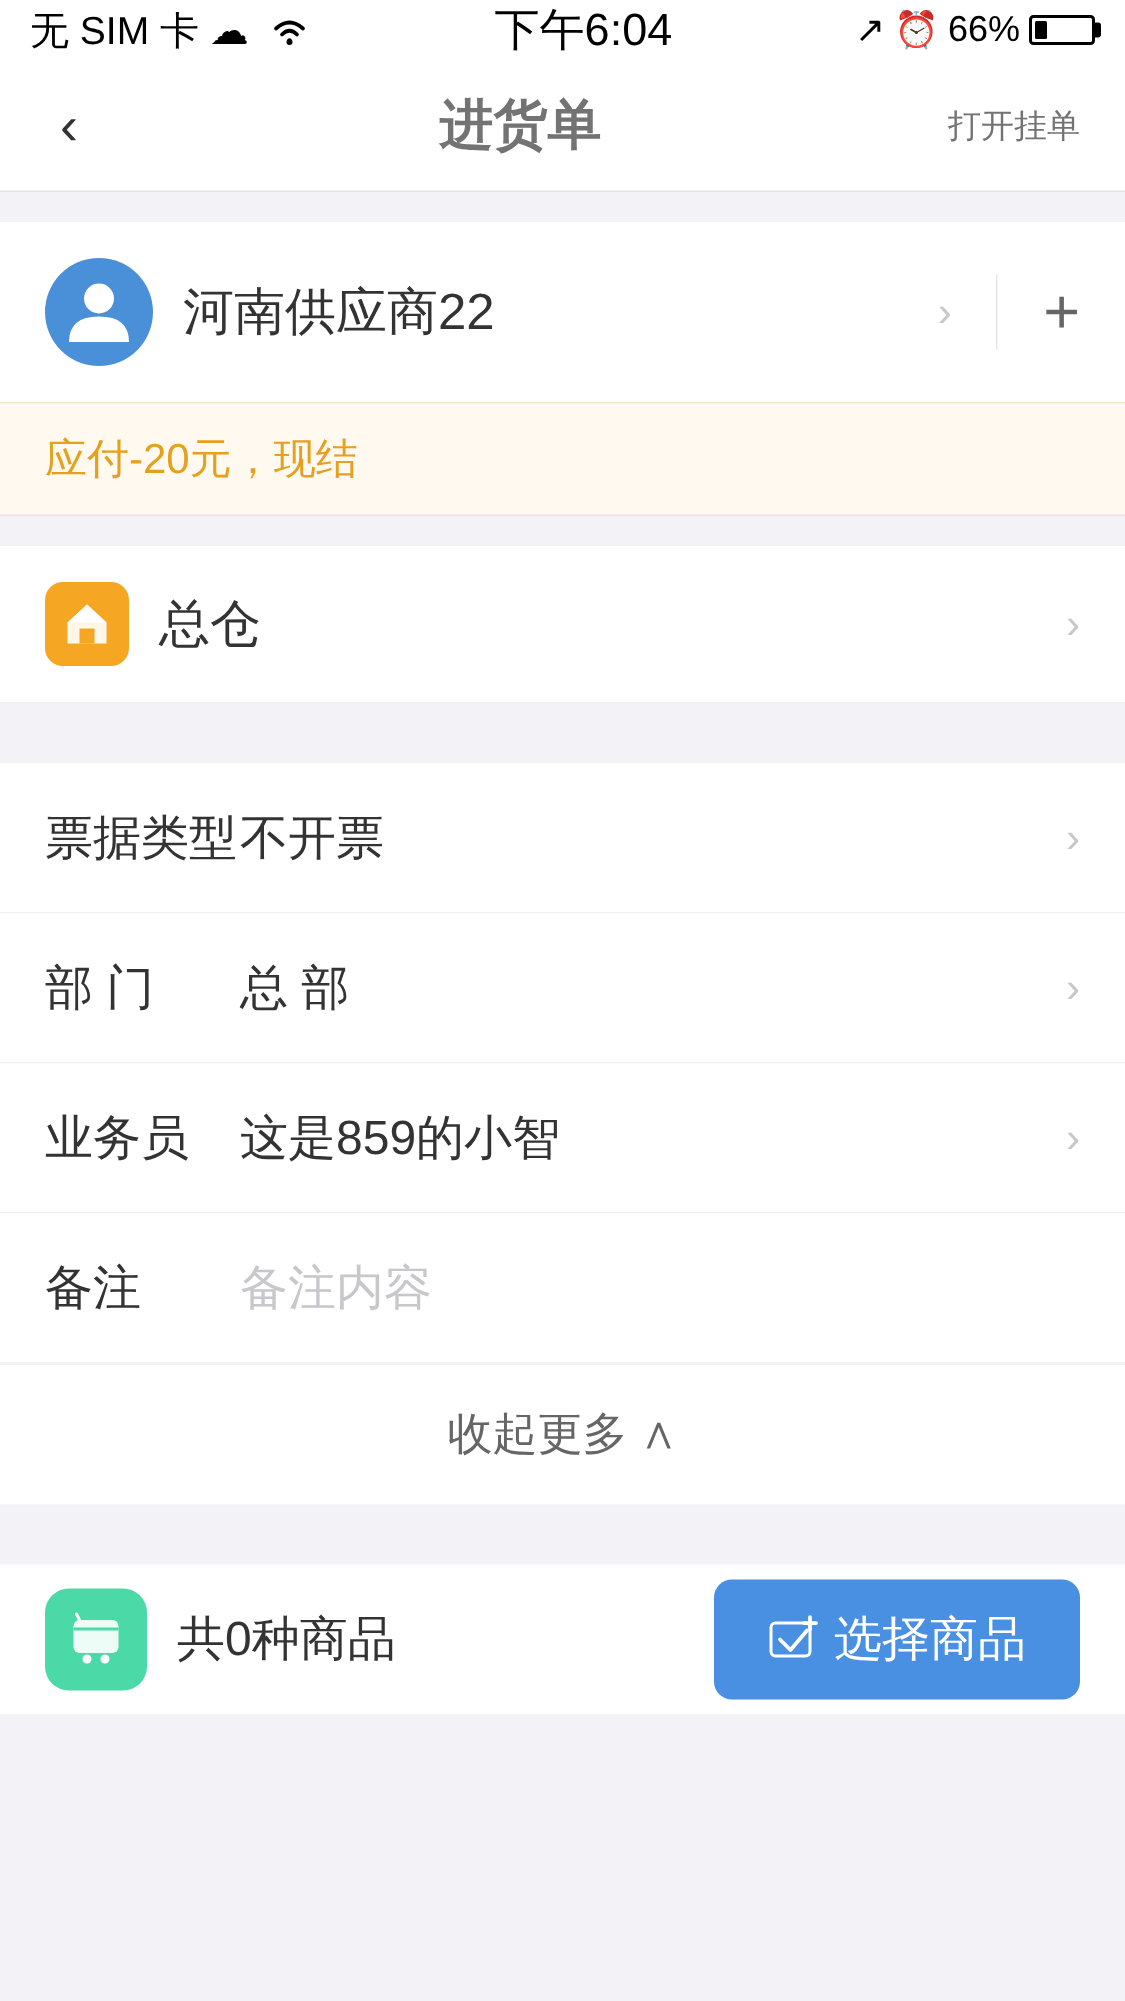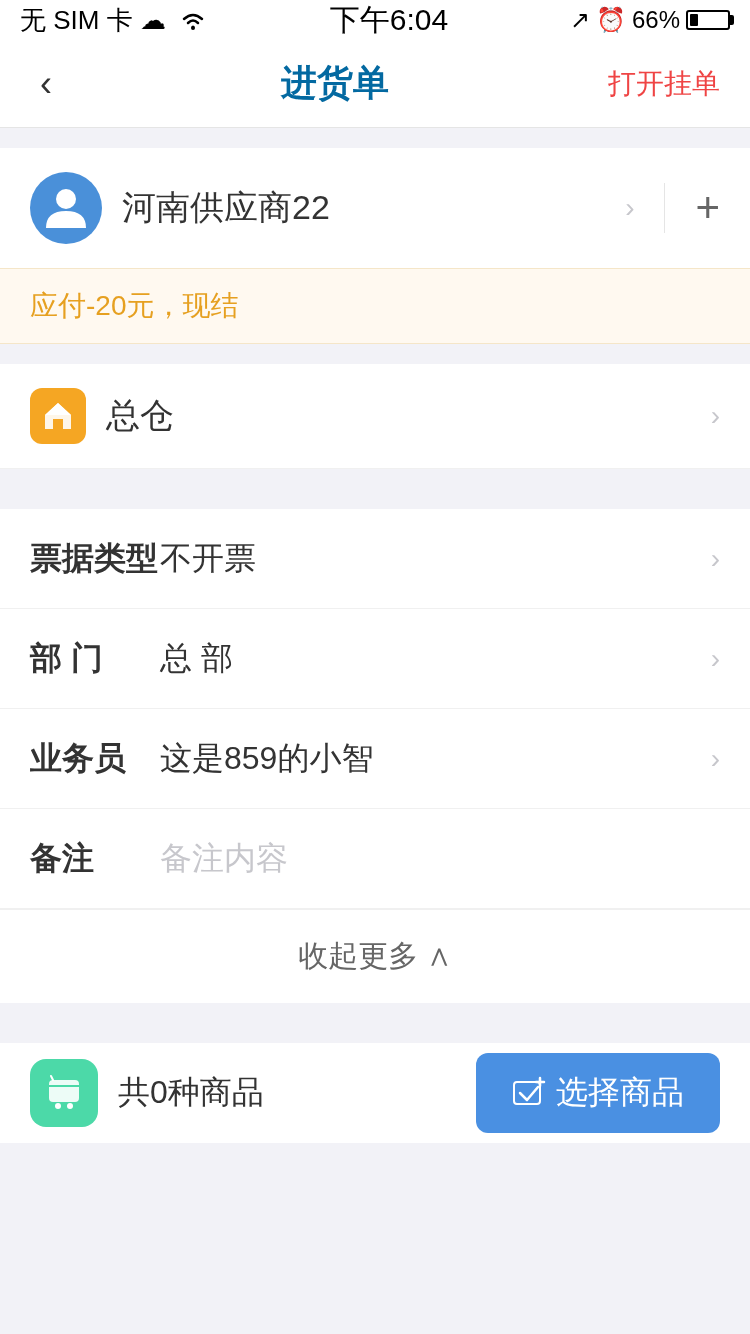--- a/index.html
+++ b/index.html
@@ -47,25 +47,25 @@
     }
     .nav-back {
       font-size: 36px;
       color: #333;
       cursor: pointer;
       padding: 10px;
     }
     .nav-title {
       font-size: 36px;
       font-weight: 600;
-      color: #0369a1;
+      color: #737373;
     }
     .nav-action {
-      font-size: 28px;
-      color: #ef4444;
+      font-size: 22px;
+      color: #737373;
     }
 
     
     .section-divider {
       height: 20px;
       background: #f2f2f7;
     }
 
     
     .card {
@@ -152,21 +152,20 @@
       align-items: center;
       justify-content: center;
       margin-right: 20px;
       flex-shrink: 0;
     }
     .form-label {
       font-size: 32px;
       color: #333;
       width: 130px;
       flex-shrink: 0;
-      font-weight: bold;
     }
     .form-value {
       flex: 1;
       font-size: 32px;
       color: #333;
     }
     .form-value-placeholder {
       flex: 1;
       font-size: 32px;
       color: #c7c7cc;

